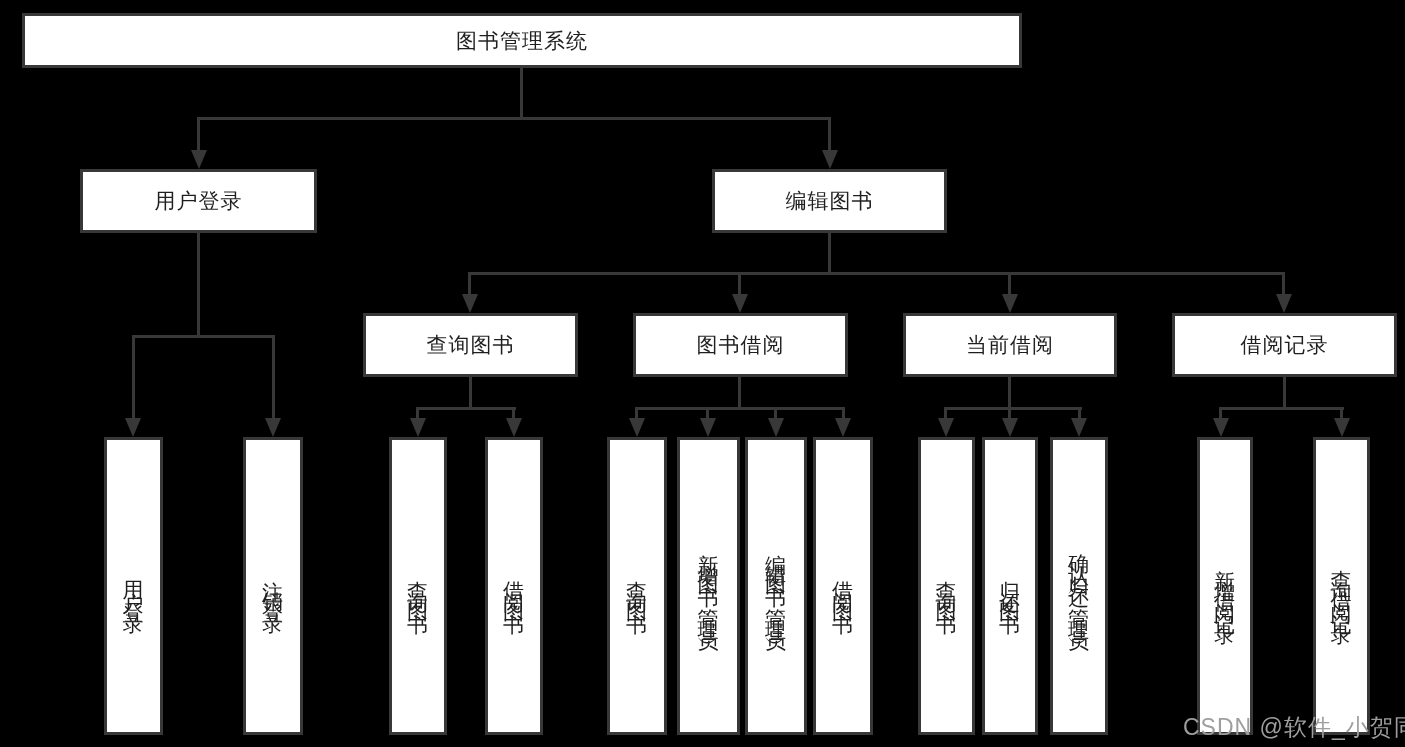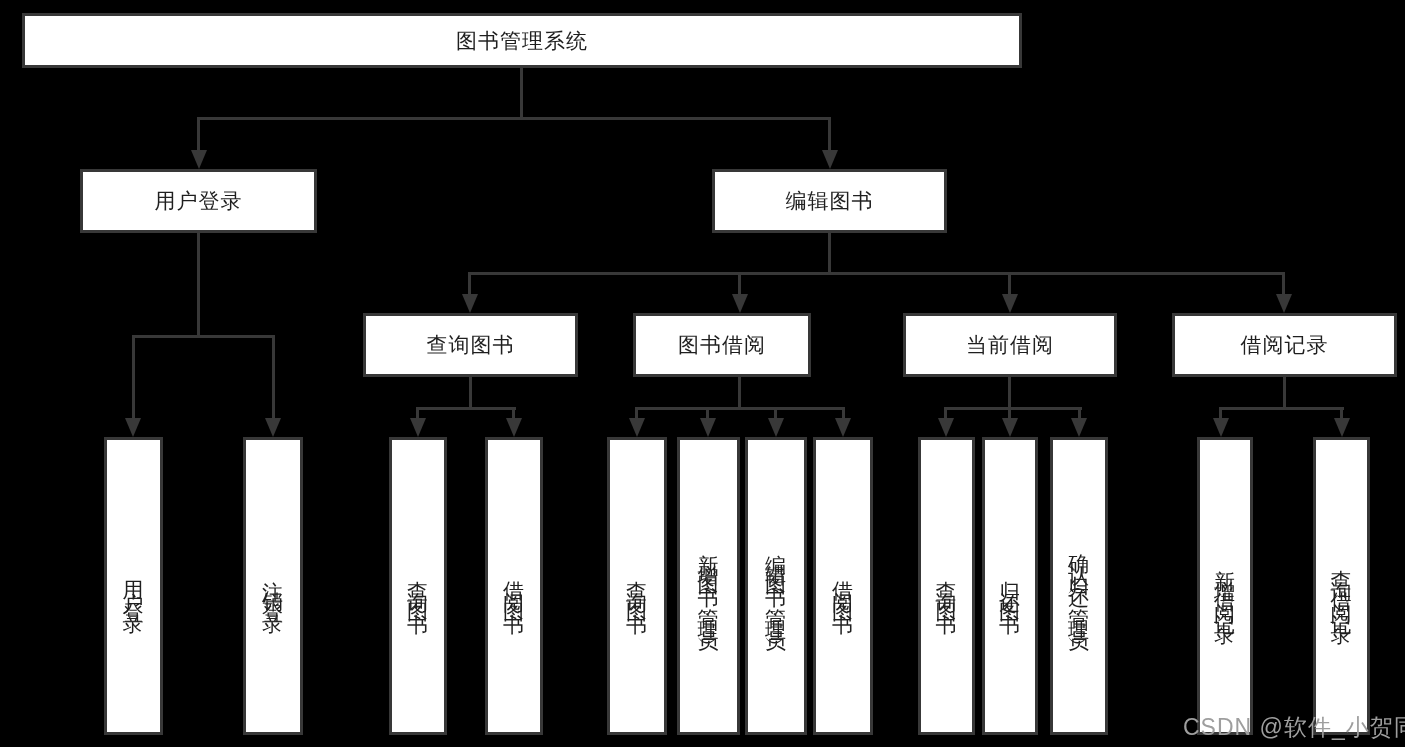--- a/index.html
+++ b/index.html
@@ -68,21 +68,21 @@
   <div class="vline" style="left:738px;top:272px;height:28px;"></div>
   <div class="arr" style="left:732px;top:294px;"></div>
   <div class="vline" style="left:1008px;top:272px;height:28px;"></div>
   <div class="arr" style="left:1002px;top:294px;"></div>
   <div class="vline" style="left:1282px;top:272px;height:28px;"></div>
   <div class="arr" style="left:1276px;top:294px;"></div>
 
   <div class="box" style="left:363px;top:313px;width:215px;height:64px;">
     <span>查询图书</span>
   </div>
-  <div class="box" style="left:633px;top:313px;width:178px;height:64px;">
+  <div class="box" style="left:633px;top:313px;width:215px;height:64px;">
     <span>图书借阅</span>
   </div>
   <div class="box" style="left:1172px;top:313px;width:225px;height:64px;">
     <span>借阅记录</span>
   </div>
   <div class="box" style="left:903px;top:313px;width:214px;height:64px;">
     <span>当前借阅</span>
   </div>
 
   <div class="vline" style="left:469px;top:377px;height:30px;"></div>

